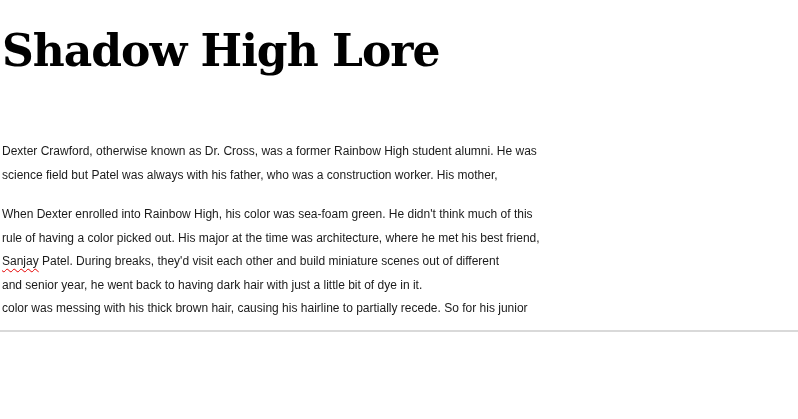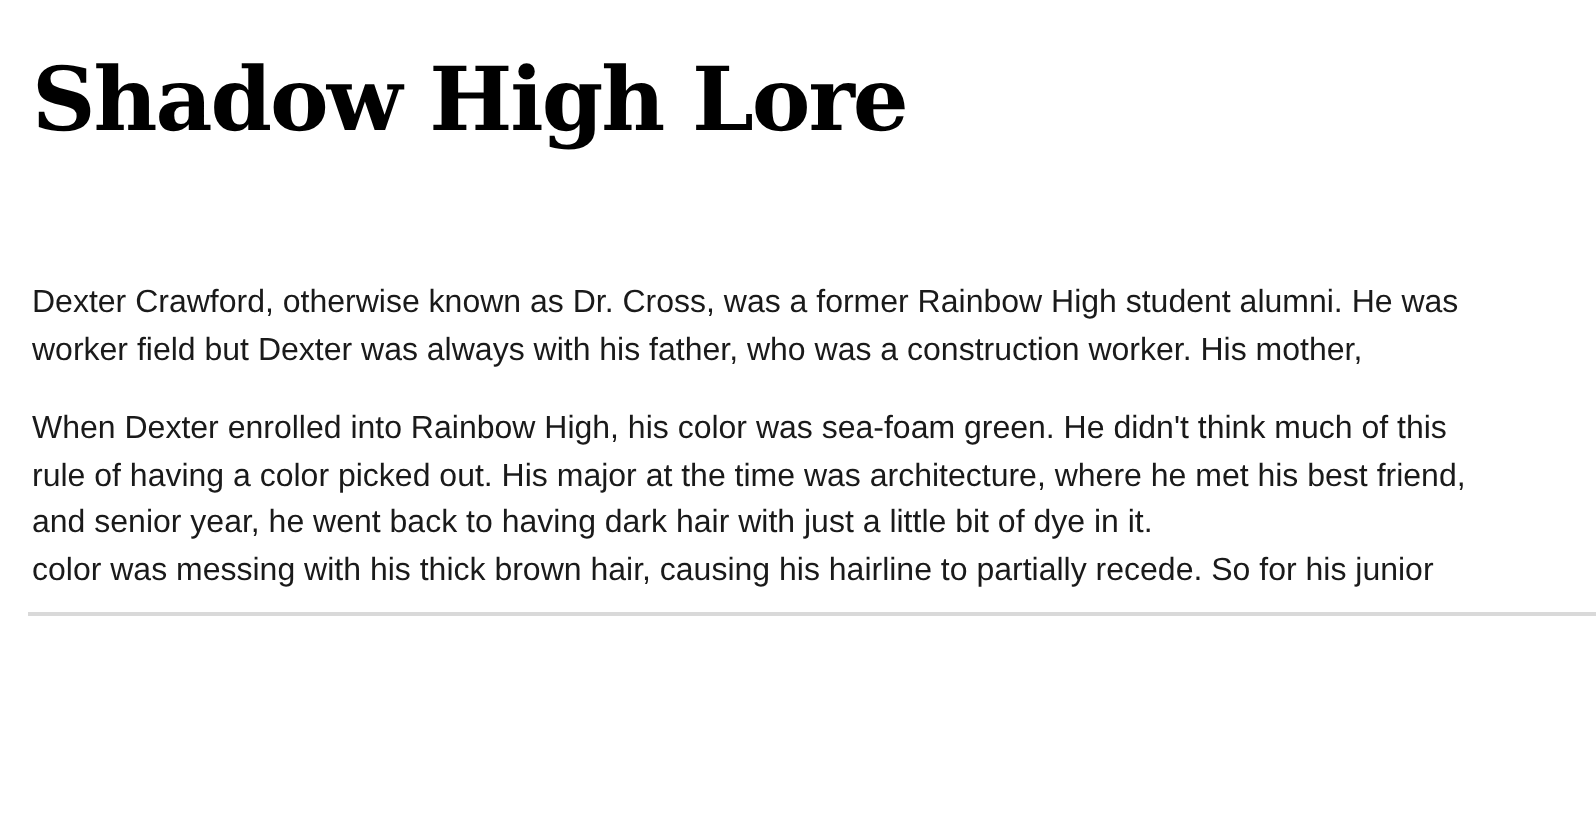--- a/index.html
+++ b/index.html
@@ -16,37 +16,37 @@
   }
   body {
     width: 798px;
     height: 419px;
     overflow: hidden;
     font-family: "Liberation Sans", sans-serif;
   }
   .page {
     width: 798px;
     height: 299px;
-    padding-left: 16px;
+    padding-left: 2px;
     position: relative;
   }
   .page-title {
     margin: 0;
     padding-top: 25px;
     font-family: "DejaVu Serif", serif;
     font-weight: bold;
     font-size: 44px;
     line-height: 52px;
     letter-spacing: -1px;
     color: var(--title-color);
     white-space: nowrap;
   }
   .article-body {
     margin-top: 63px;
-    font-size: 16px;
+    font-size: 12px;
     line-height: 23.5px;
     color: var(--text-color);
   }
   .paragraph {
     margin: 0 0 16px 0;
   }
   .paragraph:last-child {
     margin-bottom: 0;
   }
   .line {
@@ -69,24 +69,25 @@
 </style>
 </head>
 <body>
 
 <div class="page">
   <h1 class="page-title">Shadow High Lore</h1>
 
   <div class="article-body">
       <div class="paragraph">
         <div class="line"><span>Dexter Crawford, otherwise known as Dr. Cross, was a former Rainbow High student alumni. He was</span></div>
-        <div class="line"><span>worker field but Dexter was always with his father, who was a construction worker. His mother,</span></div>
+        <div class="line"><span>science field but Patel was always with his father, who was a construction worker. His mother,</span></div>
       </div>
       <div class="paragraph">
         <div class="line"><span>When Dexter enrolled into Rainbow High, his color was sea-foam green. He didn't think much of this</span></div>
         <div class="line"><span>rule of having a color picked out. His major at the time was architecture, where he met his best friend,</span></div>
+        <div class="line"><span class="misspelled">Sanjay</span><span> Patel. During breaks, they'd visit each other and build miniature scenes out of different</span></div>
         <div class="line"><span>and senior year, he went back to having dark hair with just a little bit of dye in it.</span></div>
         <div class="line"><span>color was messing with his thick brown hair, causing his hairline to partially recede. So for his junior</span></div>
       </div>
     </div>
 
   <hr class="divider">
 </div>
 
 </body></html>

